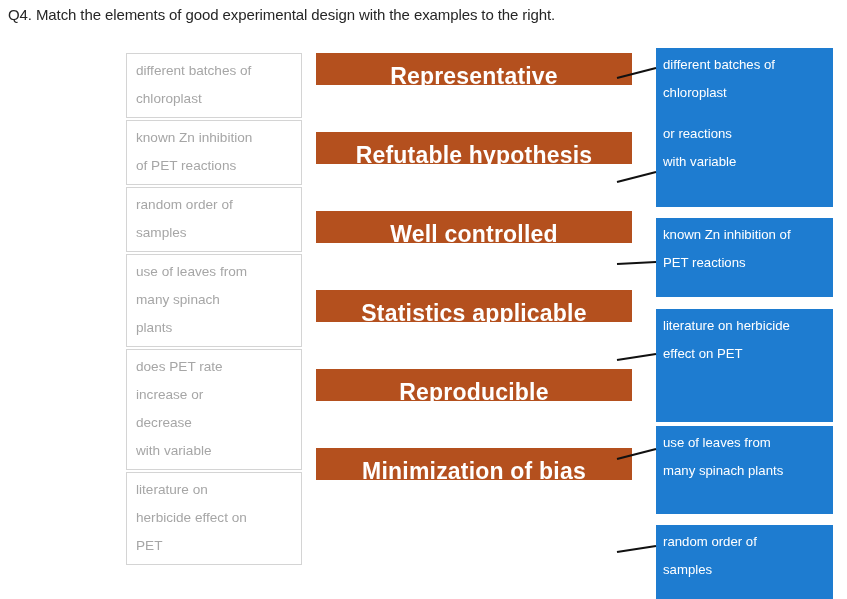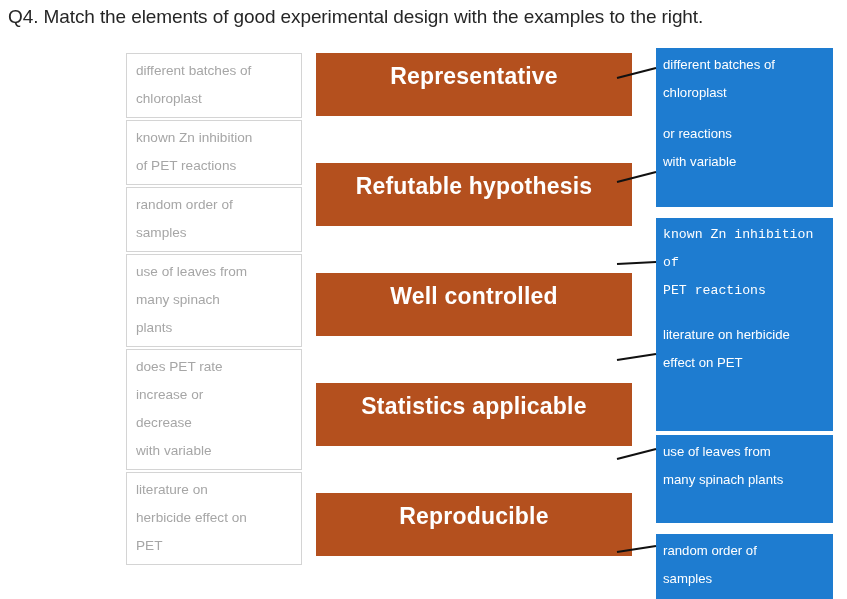--- a/index.html
+++ b/index.html
@@ -19,21 +19,21 @@
     position: absolute;
     left: 0; top: 0;
     width: 847px;
     height: 599px;
   }
 
   .question-title {
     position: absolute;
     left: 8px;
     top: 6px;
-    font-size: 19px;
+    font-size: 15px;
     color: #262626;
     letter-spacing: -0.1px;
     white-space: nowrap;
   }
 
   
   .left-col {
     position: absolute;
     left: 126px;
     top: 53px;
@@ -58,21 +58,21 @@
     top: 53px;
     width: 316px;
   }
   .element-bar {
     box-sizing: border-box;
     background: #b4501e;
     color: #ffffff;
     font-size: 23px;
     font-weight: bold;
     text-align: center;
-    height: 63px;
+    height: 32px;
     line-height: 46px;
     margin-bottom: 47px;
     letter-spacing: 0.2px;
     white-space: nowrap;
     overflow: hidden;
   }
   .element-bar.last { margin-bottom: 0; }
 
   
   .right-col {
@@ -149,21 +149,21 @@
   </div>
 
   <div class="right-col">
     <div class="example-box" style="height:159px;margin-bottom:11px;">
       <span class="ln">different batches of</span>
       <span class="ln">chloroplast</span>
       <span class="spacer"></span>
       <span class="ln">or reactions</span>
       <span class="ln">with variable</span>
     </div>
-    <div class="example-box" style="height:100px;margin-bottom:0;font-family:Liberation Mono, monospace;">
+    <div class="example-box" style="height:79px;margin-bottom:12px;">
       <span class="ln">known Zn inhibition of</span>
       <span class="ln">PET reactions</span>
     </div>
     <div class="example-box" style="height:113px;margin-bottom:4px;">
       <span class="ln">literature on herbicide</span>
       <span class="ln">effect on PET</span>
     </div>
     <div class="example-box" style="height:88px;margin-bottom:11px;">
       <span class="ln">use of leaves from</span>
       <span class="ln">many spinach plants</span>

